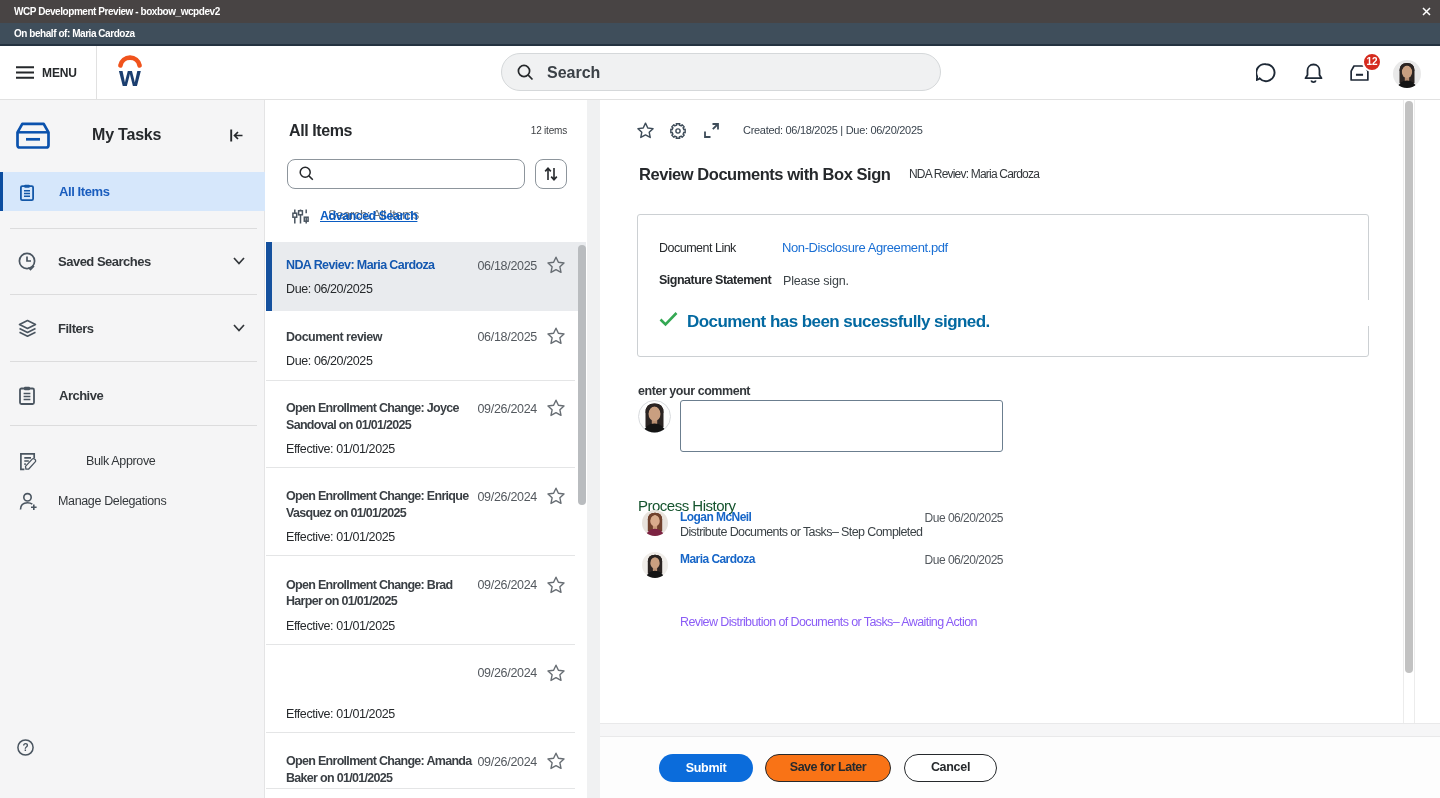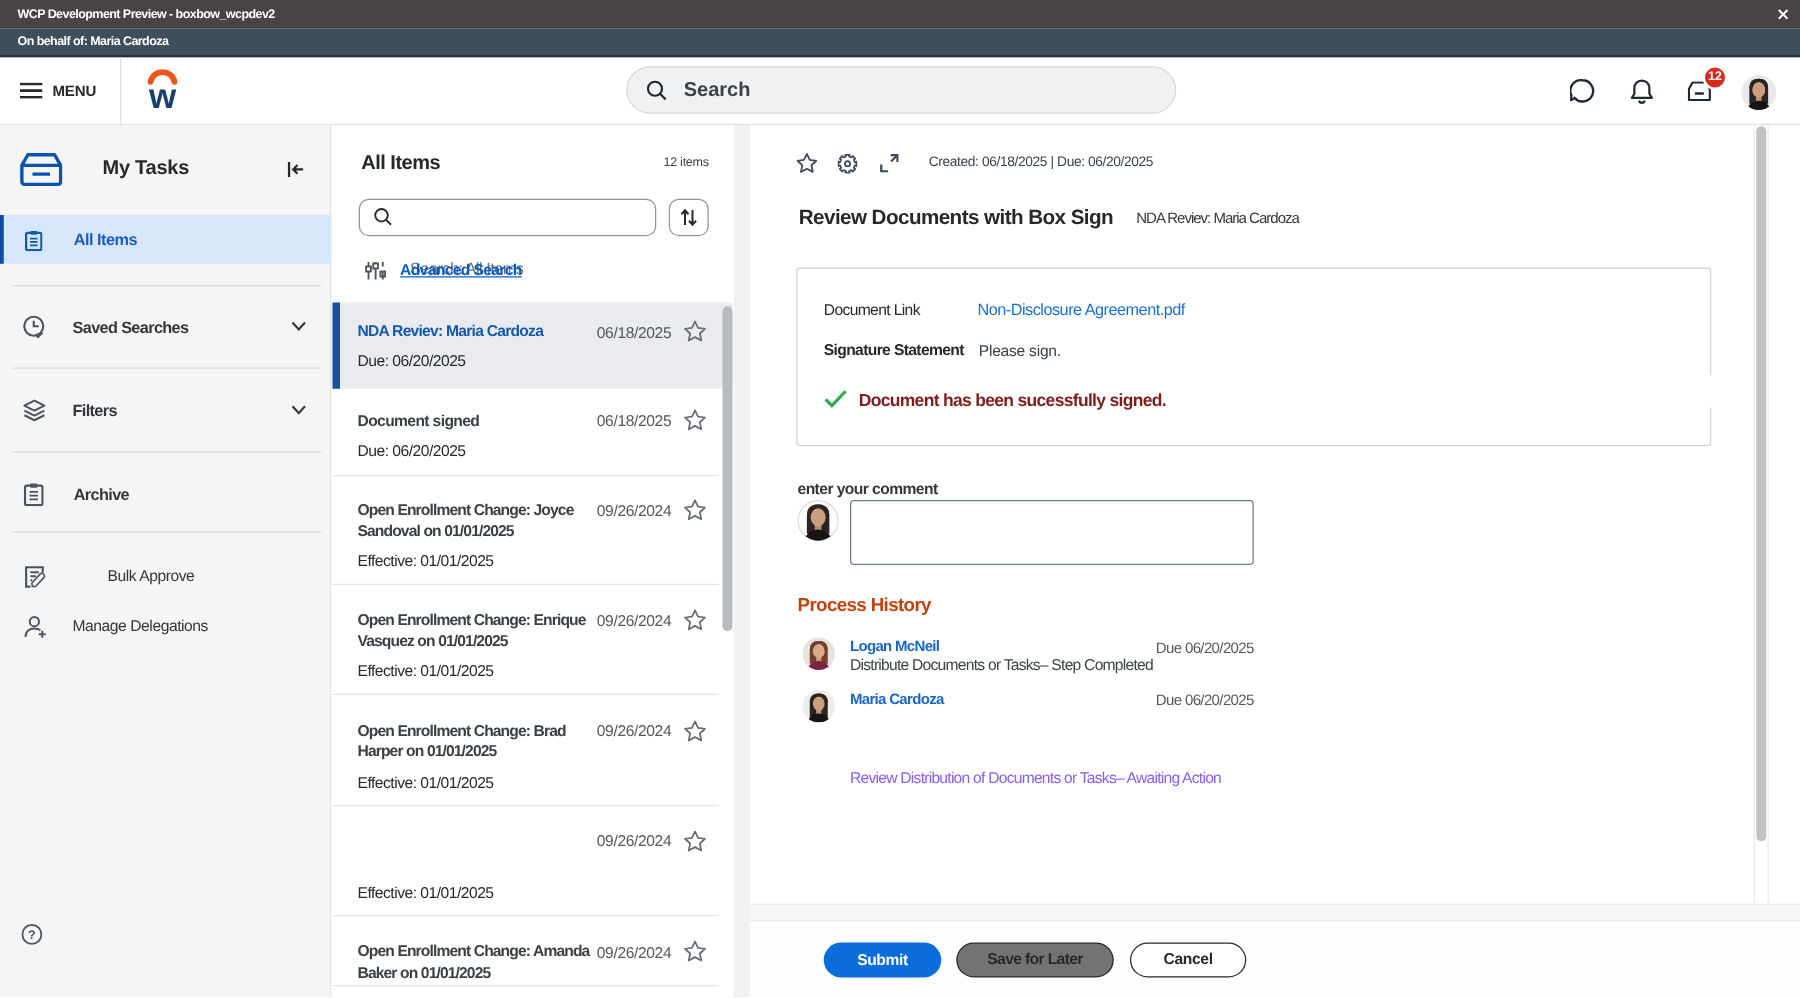--- a/index.html
+++ b/index.html
@@ -68,21 +68,21 @@
       <path d="M4.5 28 Q6.5 20.5 14 20.5 Q21.5 20.5 23.5 28 Z" fill="#141414"></path>
     </g>
   </svg>
 
   <div class="abs" style="left:0;top:100px;width:265px;height:698px;background:#f5f5f6;border-right:1px solid #e4e4e5;"></div>
   <svg class="abs" style="left:16px;top:121px;" width="34" height="28" viewBox="0 0 34 28">
     <path d="M1.5 11.3 L6.3 2.8 H27.7 L32.5 11.3 V24.2 q0 2.3 -2.3 2.3 H3.8 q-2.3 0 -2.3 -2.3 Z" fill="none" stroke="#0b52ad" stroke-width="2.7" stroke-linejoin="round"></path>
     <path d="M1.5 11.3 H32.5" stroke="#0b52ad" stroke-width="2.5"></path>
     <path d="M10 18.3 H24" stroke="#0b52ad" stroke-width="2.7"></path>
   </svg>
-  <div class="abs" style="left:82px;top:126px;font-size:16px;font-weight:bold;letter-spacing:-0.2px;color:#26292c;">My Tasks</div>
+  <div class="abs" style="left:92px;top:126px;font-size:16px;font-weight:bold;letter-spacing:-0.2px;color:#26292c;">My Tasks</div>
   <svg class="abs" style="left:230px;top:129px;" width="13" height="13" viewBox="0 0 13 13">
       <path d="M1.2 0.5 V12.5" stroke="#26292c" stroke-width="1.9"></path>
       <path d="M12.5 6.5 H4.5 M8 3 L4.5 6.5 L8 10" fill="none" stroke="#26292c" stroke-width="1.7"></path>
     </svg>
 
   <div class="abs" style="left:0;top:172px;width:265px;height:39px;background:#d6e7fb;"></div>
   <div class="abs" style="left:0;top:172px;width:3px;height:39px;background:#0b4da0;"></div>
   <svg class="abs" style="left:20px;top:184px;" width="14" height="17" viewBox="0 0 14 17">
     <rect x="0.9" y="2.2" width="12.2" height="13.9" rx="1.3" fill="none" stroke="#1458a8" stroke-width="1.8"></rect>
     <rect x="4.2" y="0.7" width="5.6" height="3" rx="0.9" fill="#1458a8"></rect>
@@ -167,21 +167,21 @@
 
   <div class="abs" style="left:266px;top:242px;width:320px;height:69px;background:#e9ebee;"></div>
   <div class="abs" style="left:266px;top:242px;width:6px;height:69px;background:#15519e;"></div>
   <div class="abs" style="left:286px;top:258px;font-size:12.5px;font-weight:bold;letter-spacing:-0.6px;color:#1458b0;">NDA Reviev: Maria Cardoza</div>
   <div class="abs" style="left:427px;top:258.5px;width:110px;text-align:right;font-size:12.5px;letter-spacing:-0.3px;color:#53585e;">06/18/2025</div>
   <svg class="abs" style="left:547px;top:256px;" width="18" height="18" viewBox="0 0 18 18">
       <path d="M9 1.2 L11.4 6.3 L17 7 L12.9 10.8 L14 16.4 L9 13.7 L4 16.4 L5.1 10.8 L1 7 L6.6 6.3 Z" fill="none" stroke="#676d73" stroke-width="1.4" stroke-linejoin="round"></path>
     </svg>
   <div class="abs" style="left:286px;top:282px;font-size:12.5px;letter-spacing:-0.4px;color:#26292c;">Due: 06/20/2025</div>
 
-  <div class="abs" style="left:286px;top:329.5px;font-size:12.5px;font-weight:bold;letter-spacing:-0.5px;color:#3a3f44;">Document signed</div>
+  <div class="abs" style="left:286px;top:329.5px;font-size:12.5px;font-weight:bold;letter-spacing:-0.5px;color:#3a3f44;">Document review</div>
   <div class="abs" style="left:427px;top:330px;width:110px;text-align:right;font-size:12.5px;letter-spacing:-0.3px;color:#53585e;">06/18/2025</div>
   <svg class="abs" style="left:547px;top:327px;" width="18" height="18" viewBox="0 0 18 18">
       <path d="M9 1.2 L11.4 6.3 L17 7 L12.9 10.8 L14 16.4 L9 13.7 L4 16.4 L5.1 10.8 L1 7 L6.6 6.3 Z" fill="none" stroke="#676d73" stroke-width="1.4" stroke-linejoin="round"></path>
     </svg>
   <div class="abs" style="left:286px;top:354px;font-size:12.5px;letter-spacing:-0.4px;color:#26292c;">Due: 06/20/2025</div>
   <div class="abs" style="left:266px;top:380px;width:309px;height:1px;background:#e4e5e6;"></div>
 
   <div class="abs" style="left:286px;top:400px;font-size:12.5px;font-weight:bold;letter-spacing:-0.7px;color:#3a3f44;line-height:16.5px;">Open Enrollment Change: Joyce<br>Sandoval on 01/01/2025</div>
   <div class="abs" style="left:427px;top:401.5px;width:110px;text-align:right;font-size:12.5px;letter-spacing:-0.3px;color:#53585e;">09/26/2024</div>
   <svg class="abs" style="left:547px;top:399px;" width="18" height="18" viewBox="0 0 18 18">
@@ -245,41 +245,41 @@
 
   <div class="abs" style="left:637px;top:214px;width:732px;height:143px;border:1px solid #ccd0d3;border-radius:3px;background:#fff;"></div>
   <div class="abs" style="left:1367px;top:300px;width:3px;height:26px;background:#fff;"></div>
   <div class="abs" style="left:659px;top:240.5px;font-size:12.5px;font-weight:normal;letter-spacing:-0.5px;color:#26292c;">Document Link</div>
   <div class="abs" style="left:782px;top:240px;font-size:13px;letter-spacing:-0.4px;color:#1a6fd4;">Non-Disclosure Agreement.pdf</div>
   <div class="abs" style="left:659px;top:273px;font-size:12.5px;font-weight:bold;letter-spacing:-0.5px;color:#26292c;">Signature Statement</div>
   <div class="abs" style="left:783px;top:273.5px;font-size:12.5px;letter-spacing:-0.2px;color:#3c4347;">Please sign.</div>
   <svg class="abs" style="left:659px;top:311px;" width="19" height="16" viewBox="0 0 19 16">
       <path d="M1.5 8.5 L6.5 13.5 L17.5 2" fill="none" stroke="#34a853" stroke-width="2.6"></path>
     </svg>
-  <div class="abs" style="left:687px;top:311.5px;font-size:14px;font-weight:bold;letter-spacing:-0.55px;color:#7f1d1d;">Document has been sucessfully signed.</div>
+  <div class="abs" style="left:687px;top:311.5px;font-size:17px;font-weight:bold;letter-spacing:-0.55px;color:#0369a1;">Document has been sucessfully signed.</div>
 
   <div class="abs" style="left:638px;top:383.5px;font-size:12.5px;font-weight:bold;letter-spacing:-0.45px;color:#33373b;">enter your comment</div>
   <svg class="abs" style="left:638px;top:400px;" width="33" height="33" viewBox="0 0 33 33">
     <defs>
         <clipPath id="cav">
           <circle cx="16.5" cy="16.5" r="16"></circle>
         </clipPath>
       </defs>
     <circle cx="16.5" cy="16.5" r="16" fill="#fdfdfd" stroke="#d8dbde" stroke-width="1"></circle>
     <g clip-path="url(#cav)">
       <path d="M7.5 12.5 Q7.5 3.5 16.5 3.5 Q25.5 3.5 25.5 12.5 L25.5 27 L7.5 27 Z" fill="#2b2422"></path>
       <rect x="13.8" y="19" width="5.4" height="6" fill="#b98f72"></rect>
       <ellipse cx="16.5" cy="13.8" rx="6" ry="7.2" fill="#c99f80"></ellipse>
       <path d="M16.5 6 Q10.8 6.7 9.7 15 L7.5 12.5 Q7.5 3.5 16.5 3.5 Q25.5 3.5 25.5 12.5 L23.3 15 Q22.2 6.7 16.5 6 Z" fill="#2b2422"></path>
       <path d="M5 33 Q7.5 23.5 16.5 23.5 Q25.5 23.5 28 33 Z" fill="#141414"></path>
     </g>
   </svg>
   <div class="abs" style="left:680px;top:400px;width:323px;height:52px;border:1.5px solid #6b7e8f;border-radius:3px;background:#fff;"></div>
 
-  <div class="abs" style="left:638px;top:476px;font-size:15px;font-weight:bold;letter-spacing:-0.5px;color:#c2410c;">Process History</div>
+  <div class="abs" style="left:638px;top:497px;font-size:15px;font-weight:normal;letter-spacing:-0.5px;color:#14532d;">Process History</div>
   <svg class="abs" style="left:642px;top:510px;" width="26" height="26" viewBox="0 0 26 26">
     <defs>
         <clipPath id="pav1">
           <circle cx="13" cy="13" r="13"></circle>
         </clipPath>
       </defs>
     <circle cx="13" cy="13" r="13" fill="#e8e2dc"></circle>
     <g clip-path="url(#pav1)">
       <path d="M5.8 10 Q5.8 2.8 13 2.8 Q20.2 2.8 20.2 10 L20.2 21 L5.8 21 Z" fill="#71412d"></path>
       <rect x="10.9" y="14.5" width="4.2" height="5" fill="#c89a78"></rect>
@@ -310,16 +310,16 @@
   <div class="abs" style="left:853px;top:552.5px;width:150px;text-align:right;font-size:12px;letter-spacing:-0.5px;color:#53585e;">Due 06/20/2025</div>
   <div class="abs" style="left:680px;top:566.5px;font-size:12.5px;letter-spacing:-0.6px;color:#8b5cf6;margin-top:48px;">Review Distribution of Documents or Tasks– Awaiting Action</div>
 
   <div class="abs" style="left:1403px;top:100px;width:1px;height:624px;background:#ececec;"></div>
   <div class="abs" style="left:1414px;top:100px;width:1px;height:624px;background:#ececec;"></div>
   <div class="abs" style="left:1405px;top:101px;width:8px;height:572px;background:#c2c2c2;border-radius:4px;"></div>
 
   <div class="abs" style="left:600px;top:723px;width:840px;height:14px;background:#f6f6f7;border-top:1px solid #e9e9ea;border-bottom:1px solid #e9e9ea;"></div>
   <div class="abs" style="left:600px;top:737px;width:840px;height:61px;background:#fdfdfd;"></div>
   <div class="abs" style="left:659px;top:754px;width:94px;height:28px;background:#0b6cdb;border-radius:14px;text-align:center;line-height:28px;color:#fff;font-size:12.5px;letter-spacing:-0.3px;font-weight:bold;">Submit</div>
-  <div class="abs" style="left:765px;top:754px;width:126px;height:28px;background:#737373;border:1.5px solid #26292c;border-radius:14px;text-align:center;line-height:25px;color:#26292c;font-size:12.5px;letter-spacing:-0.5px;font-weight:bold;">Save for Later</div>
+  <div class="abs" style="left:765px;top:754px;width:126px;height:28px;background:#f97316;border:1.5px solid #26292c;border-radius:14px;text-align:center;line-height:25px;color:#26292c;font-size:12.5px;letter-spacing:-0.5px;font-weight:bold;">Save for Later</div>
   <div class="abs" style="left:904px;top:754px;width:93px;height:28px;background:#fff;border:1.5px solid #26292c;border-radius:14px;text-align:center;line-height:25px;color:#26292c;font-size:12.5px;letter-spacing:-0.3px;font-weight:bold;">Cancel</div>
 
 </div>
 
 </body></html>

